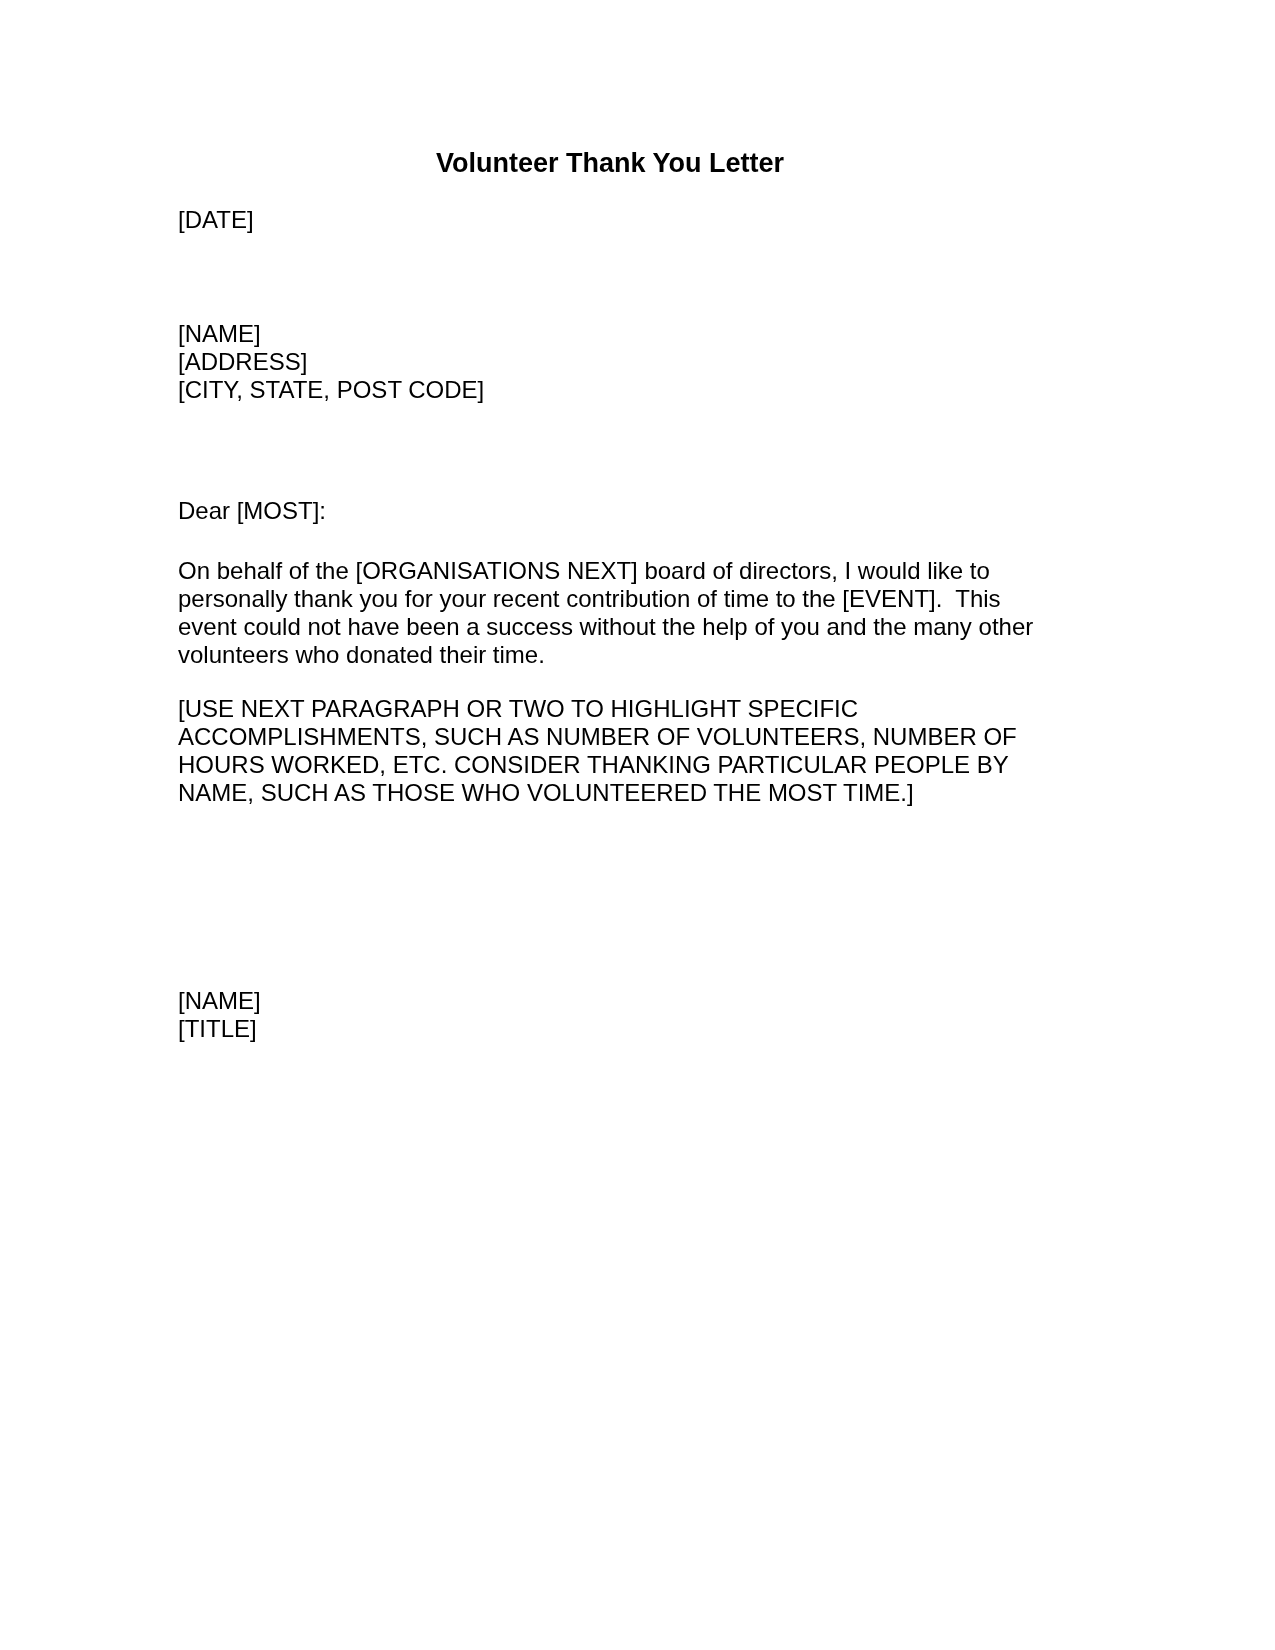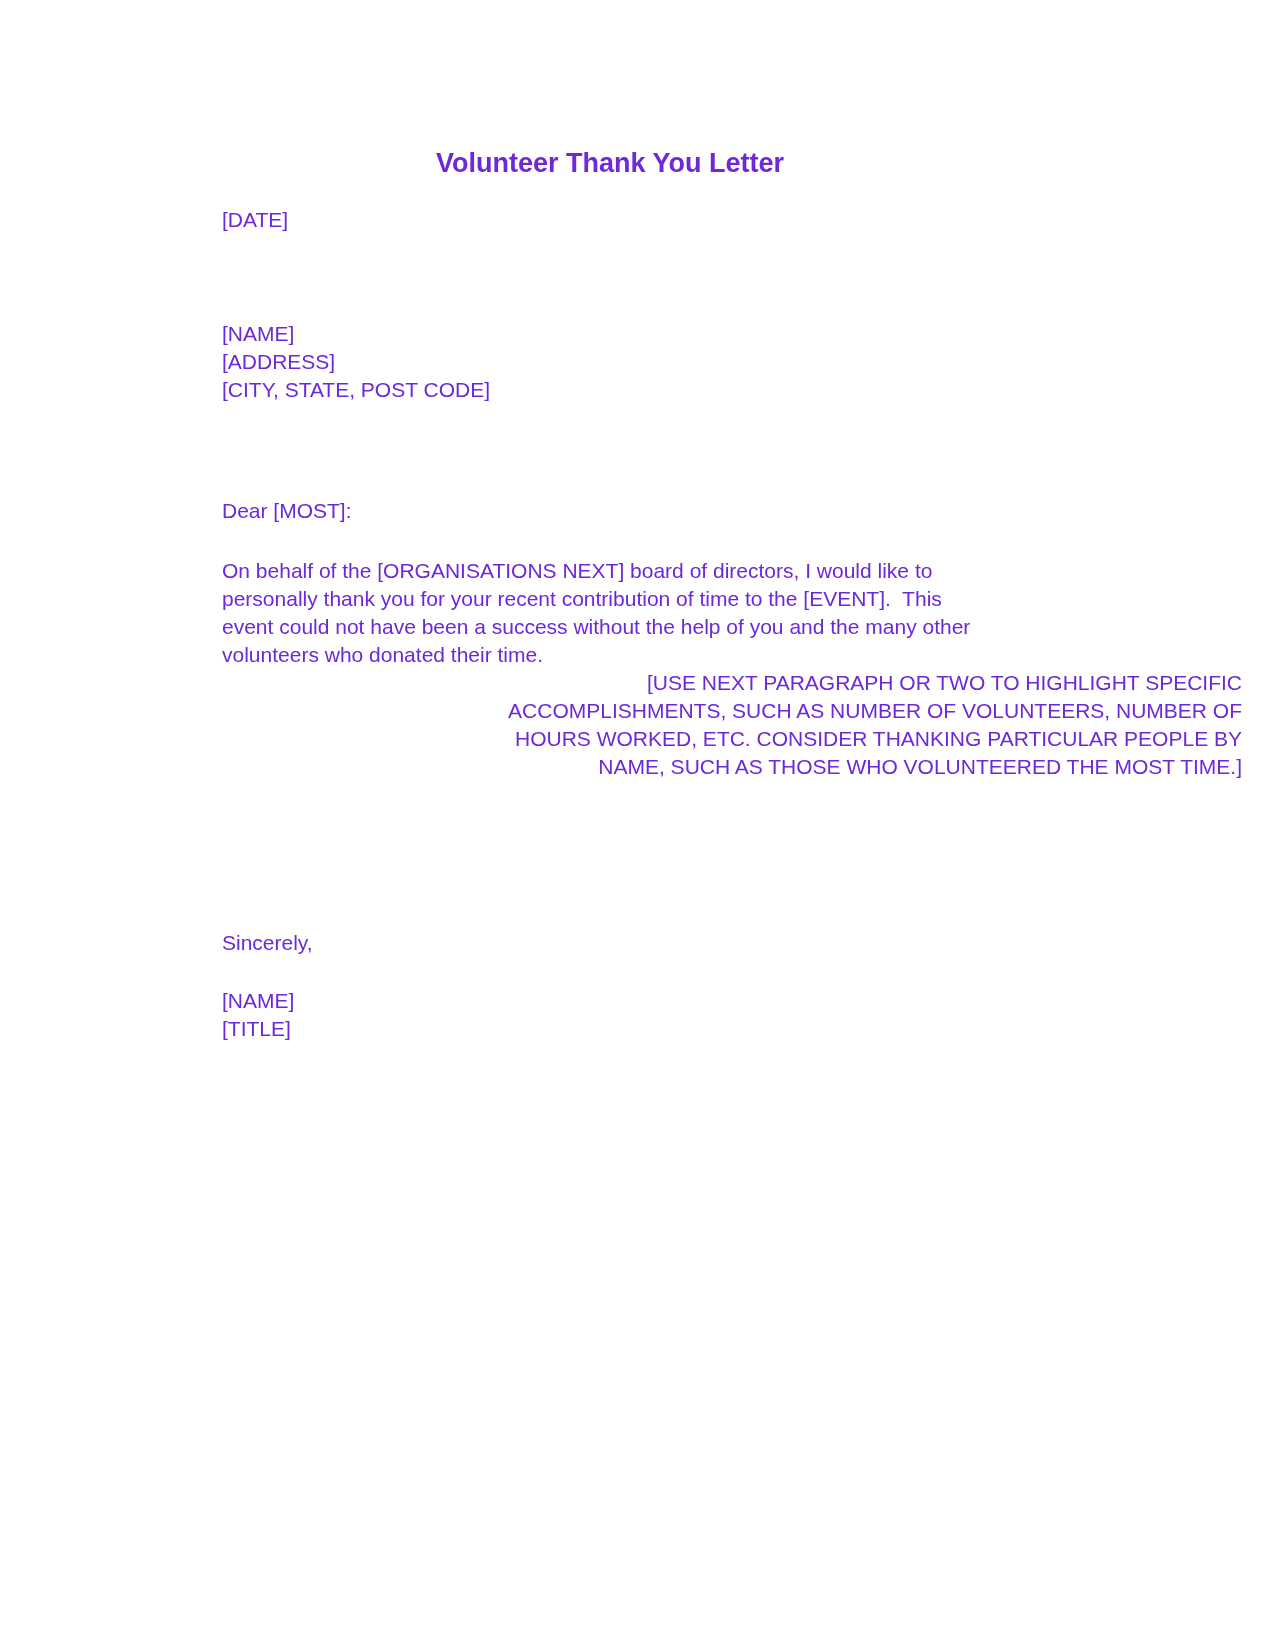--- a/index.html
+++ b/index.html
@@ -6,48 +6,47 @@
     margin: 0;
     padding: 0;
     background: #ffffff;
   }
   .page {
     position: relative;
     width: 1275px;
     height: 1650px;
     background: #ffffff;
     font-family: "Liberation Sans", sans-serif;
-    color: #6d28d9;
+    color: #000000;
     overflow: hidden;
   }
   .doc-title {
     position: absolute;
     left: 178px;
     top: 148px;
     width: 864px;
     text-align: center;
     font-size: 27px;
     line-height: 30px;
     font-weight: bold;
     white-space: pre-wrap;
   }
   .block {
     position: absolute;
     left: 178px;
     width: 1020px;
-    font-size: 21px;
+    font-size: 24px;
     line-height: 28px;
     white-space: pre-wrap;
-    margin-left: 44px;
   }
   .b-date      { top: 206px; }
   .b-recipient { top: 320px; }
   .b-salutation{ top: 497px; }
   .b-para1     { top: 557px; }
-  .b-para2     { top: 669px; text-align: right; }
+  .b-para2     { top: 695px; }
   .b-para3     { top: 844px; }
   .b-closing   { top: 929px; }
   .b-signature { top: 987px; }
 </style>
 </head>
 <body>
 
 <div class="page">
 
   <div class="doc-title">Volunteer Thank You Letter</div>
@@ -64,18 +63,17 @@
 personally thank you for your recent contribution of time to the [EVENT].  This
 event could not have been a success without the help of you and the many other
 volunteers who donated their time.</div>
 
   <div class="block b-para2">[USE NEXT PARAGRAPH OR TWO TO HIGHLIGHT SPECIFIC
 ACCOMPLISHMENTS, SUCH AS NUMBER OF VOLUNTEERS, NUMBER OF
 HOURS WORKED, ETC. CONSIDER THANKING PARTICULAR PEOPLE BY
 NAME, SUCH AS THOSE WHO VOLUNTEERED THE MOST TIME.]</div>
 
 
-  <div class="block b-closing">Sincerely,</div>
 
   <div class="block b-signature">[NAME]
 [TITLE]</div>
 
 </div>
 
 </body></html>

